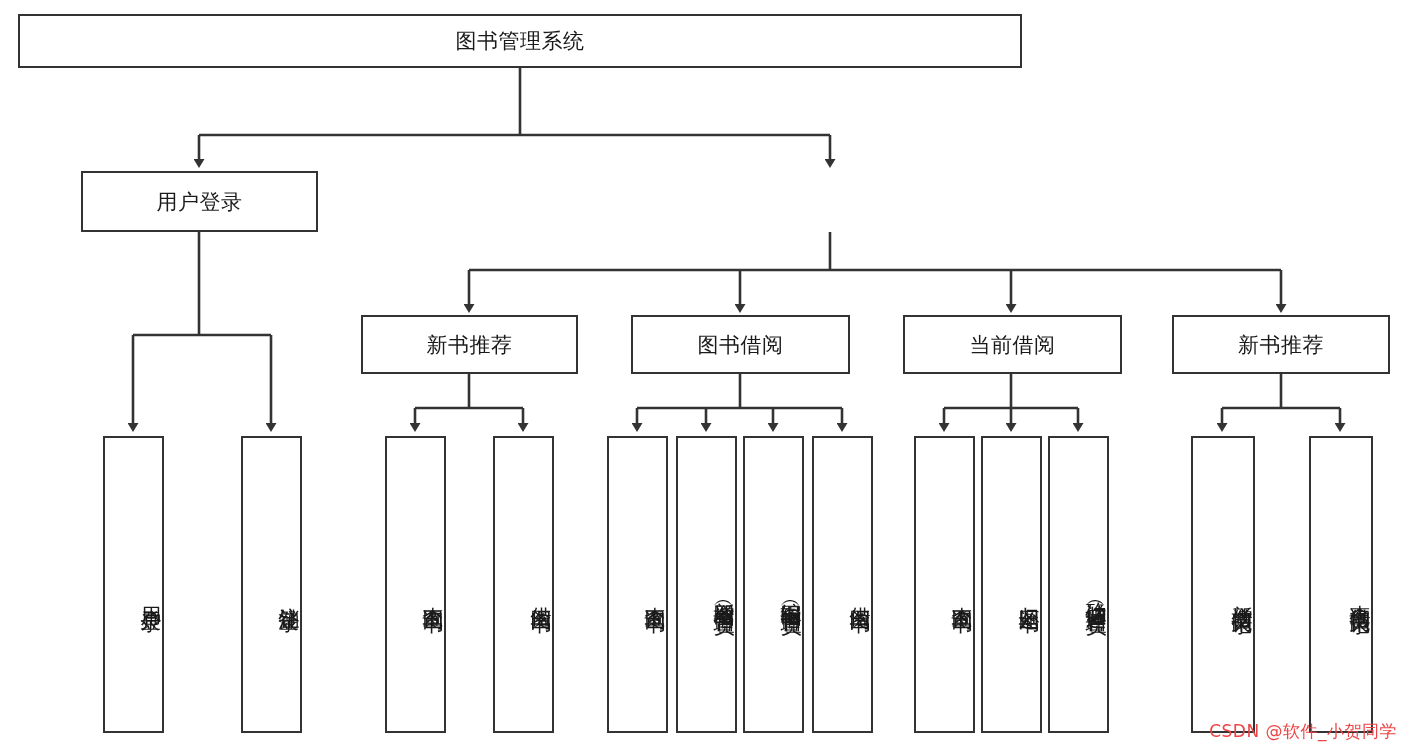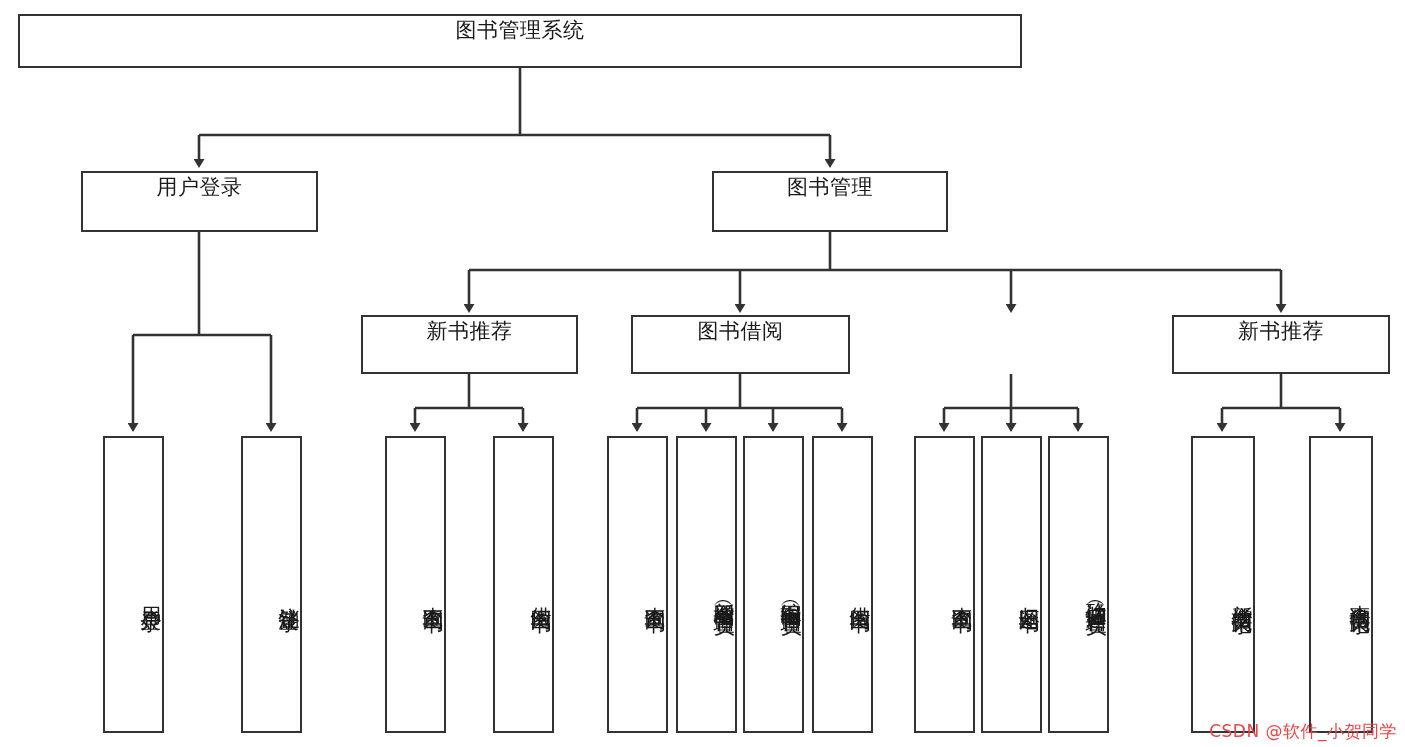--- a/index.html
+++ b/index.html
@@ -16,20 +16,21 @@
     height: 747px;
     background: #ffffff;
     overflow: hidden;
   }
   .node {
     position: absolute;
     box-sizing: border-box;
     border: 2px solid #333333;
     background: #ffffff;
     display: flex;
+    align-items: center;
     justify-content: center;
     color: #1a1a1a;
   }
   .node.horiz {
     font-size: 21px;
     letter-spacing: 0.5px;
   }
   .node.vert {
     writing-mode: vertical-rl;
     text-orientation: upright;
@@ -118,29 +119,29 @@
     </g>
   </svg>
 
   <div class="node horiz" style="left:18px; top:14px; width:1004px; height:54px;">
     <span>图书管理系统</span>
   </div>
 
   <div class="node horiz" style="left:81px; top:171px; width:237px; height:61px;">
     <span>用户登录</span>
   </div>
-  <div class="node horiz" style="left:712px; top:171px; width:236px; height:61px;">
-    <span>图书管理</span>
-  </div>
 
   <div class="node horiz" style="left:361px; top:315px; width:217px; height:59px;">
     <span>新书推荐</span>
   </div>
   <div class="node horiz" style="left:631px; top:315px; width:219px; height:59px;">
     <span>图书借阅</span>
+  </div>
+  <div class="node horiz" style="left:903px; top:315px; width:219px; height:59px;">
+    <span>当前借阅</span>
   </div>
   <div class="node horiz" style="left:1172px; top:315px; width:218px; height:59px;">
     <span>新书推荐</span>
   </div>
 
   <div class="node vert" style="left:103px; top:436px; width:61px; height:297px;">
     <span class="vtext">用户登录</span>
   </div>
   <div class="node vert" style="left:241px; top:436px; width:61px; height:297px;">
     <span class="vtext">注销登录</span>

